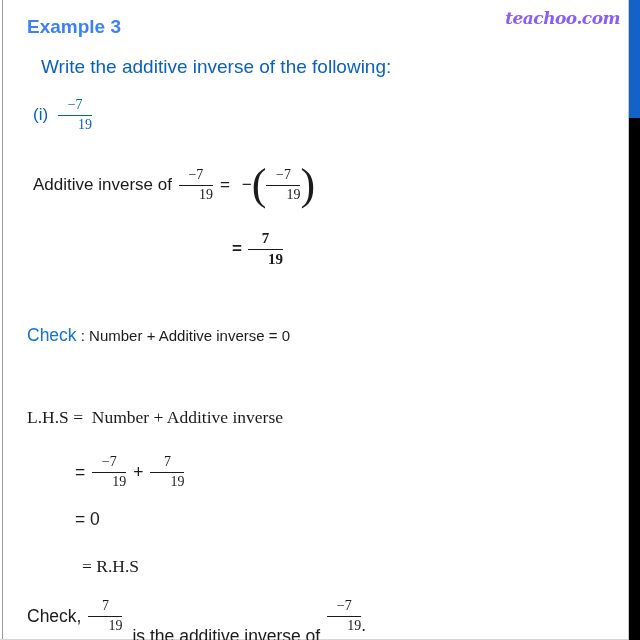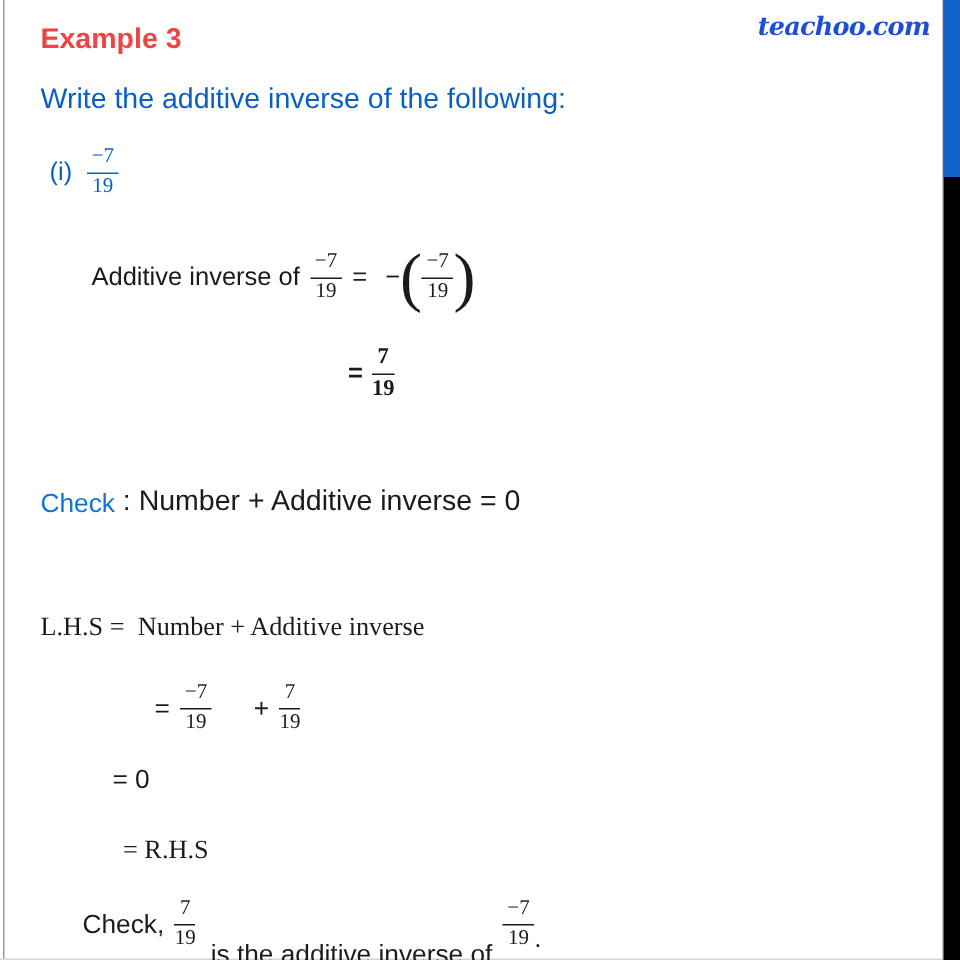--- a/index.html
+++ b/index.html
@@ -14,53 +14,53 @@
   .bottom-edge{position:absolute;left:0;bottom:0;width:629px;height:1px;background:#d6d6d6;}
 
   
   .scroll-track{position:absolute;right:0;top:0;width:11px;height:640px;background:#000;border-left:1px solid #c9c9c9;}
   .scroll-thumb{position:absolute;right:0;top:0;width:11px;height:118px;background:#1262c8;}
 
   .brand{
     position:absolute;top:8px;right:20px;
     font-family:"DejaVu Serif", serif;
     font-style:italic;font-weight:bold;
-    font-size:17px;letter-spacing:-0.5px;color:#1d4ed8;
+    font-size:17px;letter-spacing:-0.5px;color:#8b5cf6;
   }
 
-  .title{position:absolute;left:27px;top:16px;font-size:19px;font-weight:bold;color:#ef4444;}
-  .subtitle{position:absolute;left:27px;top:56px;font-size:19px;color:#0a60c0;}
+  .title{position:absolute;left:27px;top:16px;font-size:19px;font-weight:bold;color:#3b82f6;}
+  .subtitle{position:absolute;left:41px;top:56px;font-size:19px;color:#0a60c0;}
 
   .row{position:absolute;display:flex;align-items:center;}
 
   .frac{
     display:inline-block;text-align:center;
     font-family:"Liberation Serif", serif;
     font-size:14px;line-height:1.15;vertical-align:middle;
   }
   .frac .num{display:block;border-bottom:1.4px solid currentColor;padding:0 3px 1px;}
-  .frac .den{display:block;padding-top:1px;}
+  .frac .den{display:block;padding-top:1px;margin-left:20px;}
   .frac.bold{font-weight:bold;font-size:15px;}
   .frac.blue{color:#0a60c0;}
 
   .item-label{font-size:17px;color:#0a60c0;margin-right:10px;}
 
   .eq-text{font-size:17px;color:#1b1b1b;}
   .eq-text.md{font-size:17.5px;}
   .gap-l{margin-left:7px;}
-  .gap-r{margin-right:7px;margin-left:28px;}
+  .gap-r{margin-right:7px;}
   .gap-wide{margin-left:12px;}
 
   .paren{
     font-family:"Liberation Serif", serif;
     font-size:44px;line-height:0.85;font-weight:400;color:#1b1b1b;
   }
 
   .check-heading{font-size:17.5px;font-weight:normal;color:#1273d6;}
-  .check-rest{font-size:19px;color:#1b1b1b;}
+  .check-rest{font-size:15px;color:#1b1b1b;}
   .plain-line{position:absolute;font-size:17.5px;color:#1b1b1b;}
 
   .bold-eq{font-size:17px;font-weight:bold;color:#1b1b1b;margin-right:6px;}
 
   .baseline-dot{align-self:flex-end;margin-bottom:3px;}
 </style>
 </head>
 <body>
 
 <div class="slide">

